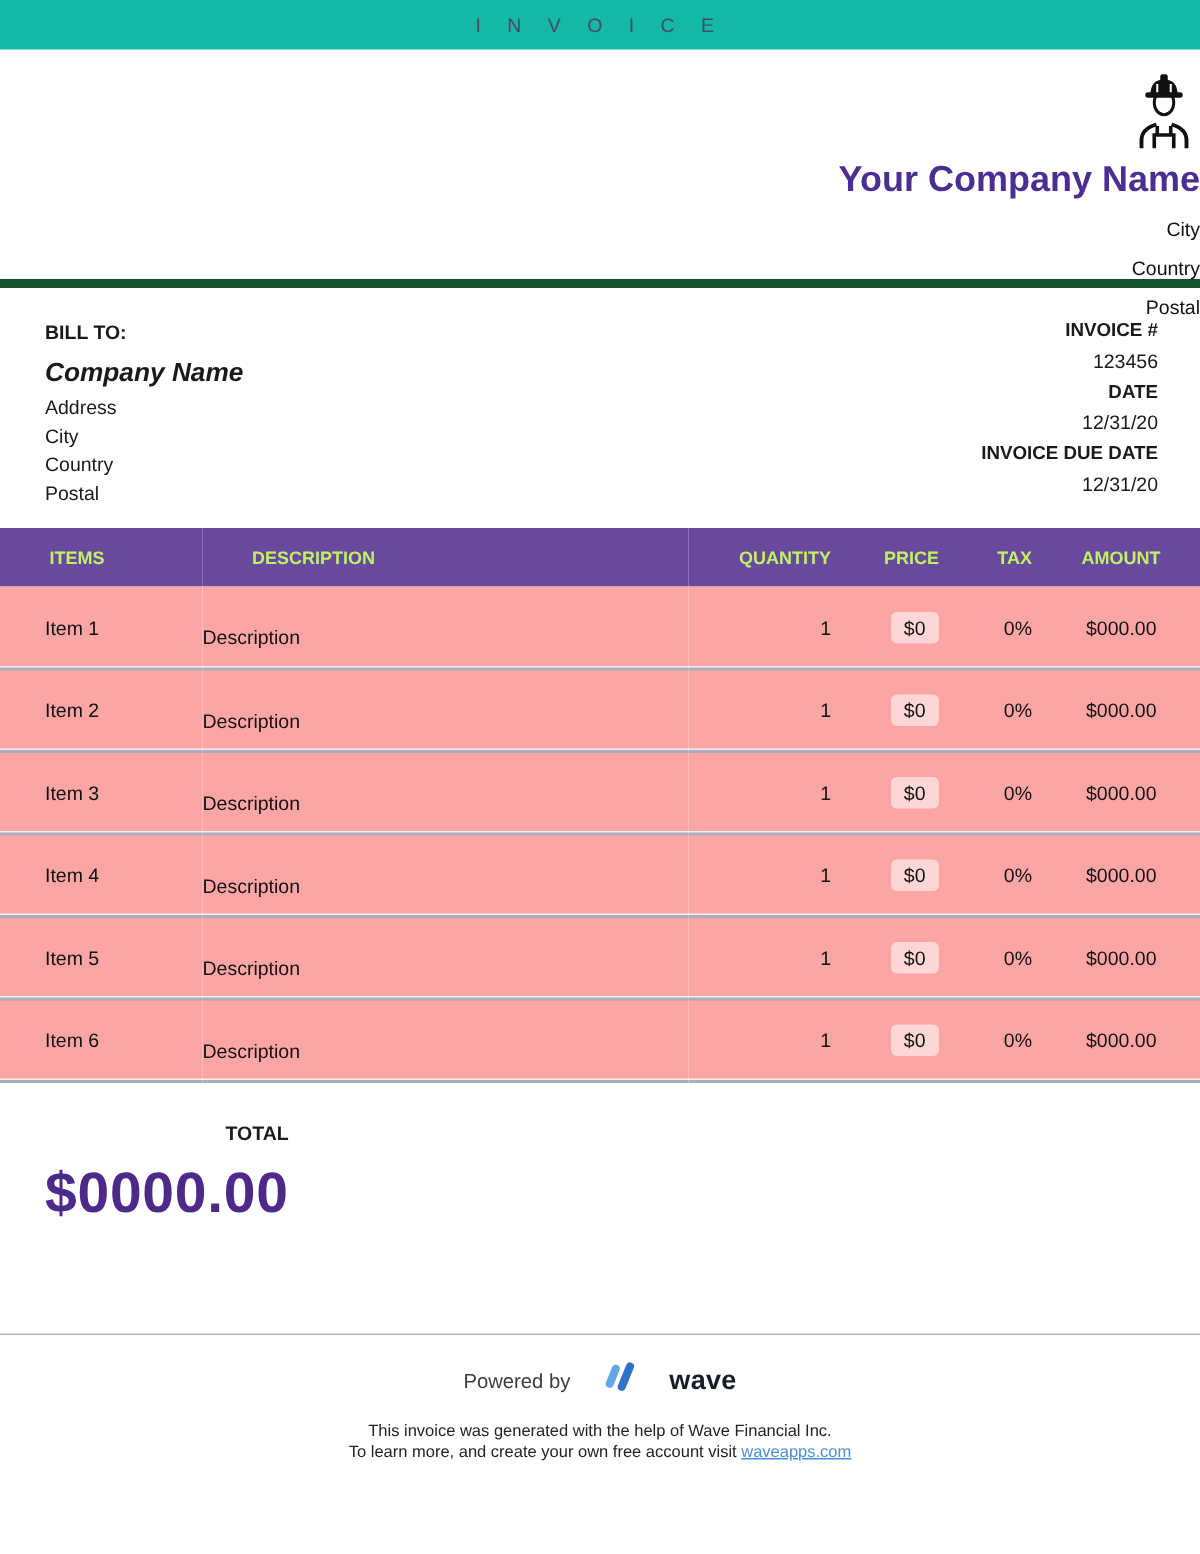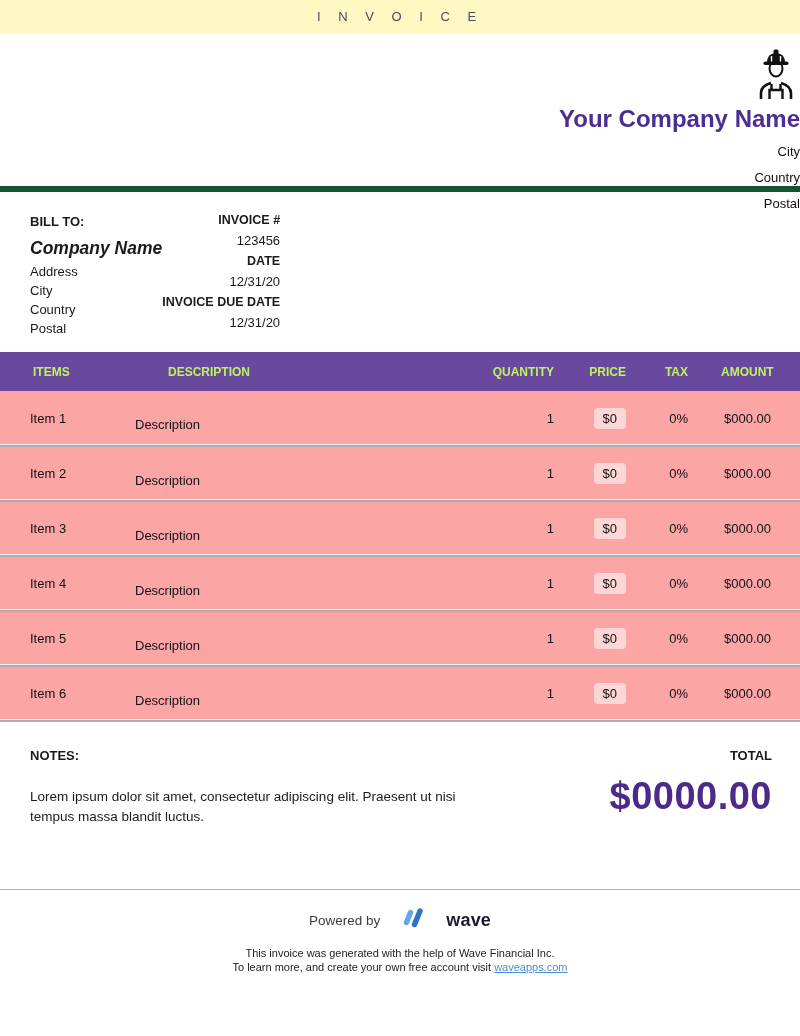--- a/index.html
+++ b/index.html
@@ -7,21 +7,21 @@
   body {
     width: 800px; height: 1036px;
     font-family: "Liberation Sans", sans-serif;
     color: #1a1a1a;
     position: relative;
     margin: 0 auto;
   }
 
   
   .banner {
-    height: 33px; background: #fef9c3;
+    height: 33px; background: #14b8a6;
     display: flex; align-items: center; justify-content: center;
   }
   .banner-title {
     font-size: 13px; letter-spacing: 7px; color: #4a4a63; font-weight: 400;
   }
 
   
   .company-header {
     height: 159px; text-align: right;
     border-bottom: 6px solid #14532d;
@@ -30,21 +30,21 @@
   .logo-icon { display: inline-block; }
   .company-name {
     color: #4b2e91; font-size: 24px; font-weight: bold;
     margin-top: 2px; line-height: 28px;
   }
   .company-line { font-size: 13px; color: #111; margin-top: 12px; line-height: 14px; }
 
   
   .billing-section {
     height: 160px;
-    display: flex; justify-content: flex-start;
+    display: flex; justify-content: space-between;
     padding: 22px 28px 0 30px;
   }
   .billto-label { font-size: 13px; font-weight: bold; }
   .billto-company { font-size: 17.5px; font-weight: bold; margin-top: 9px; font-style: italic; }
   .billto-line { font-size: 13px; margin-top: 6px; line-height: 13px; }
   .invoice-meta { text-align: right; }
   .meta-label { font-size: 12.5px; font-weight: bold; line-height: 13px; margin-top: 8px; }
   .meta-value { font-size: 13px; line-height: 13px; margin-top: 7px; }
   .invoice-meta > div:first-child { margin-top: 0; }
 
@@ -218,24 +218,20 @@
       <td class="cell-desc">Description</td>
       <td class="num">1</td>
       <td class="num"><span class="price-chip">$0</span></td>
       <td class="num">0%</td>
       <td class="num pad-r">$000.00</td>
     </tr>
   </tbody>
 </table>
 
 <div class="summary-section">
-  <div>
-    <div class="notes-label">NOTES:</div>
-    <div class="notes-text">Lorem ipsum dolor sit amet, consectetur adipiscing elit. Praesent ut nisi tempus massa blandit luctus.</div>
-  </div>
   <div class="total-block">
     <div class="total-label">TOTAL</div>
     <div class="total-value">$0000.00</div>
   </div>
 </div>
 
 <div class="footer">
   <div class="powered-row">
     <span class="powered-by">Powered by</span>
     <span class="wave-logo">

